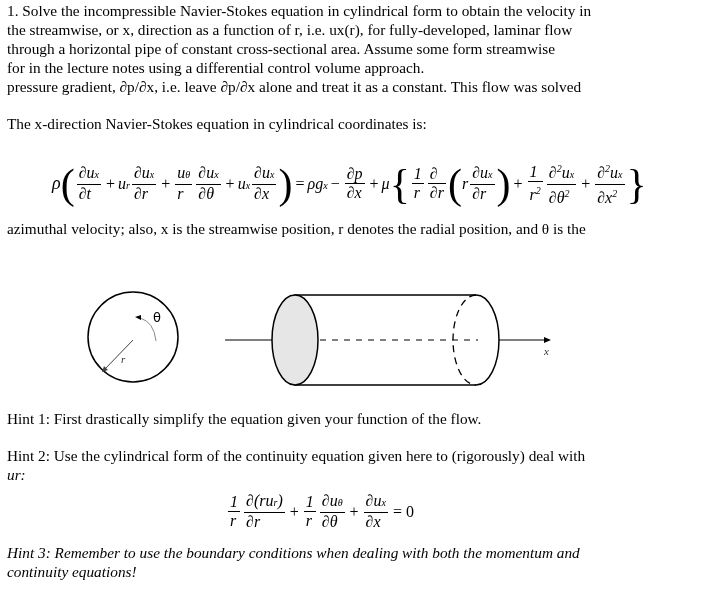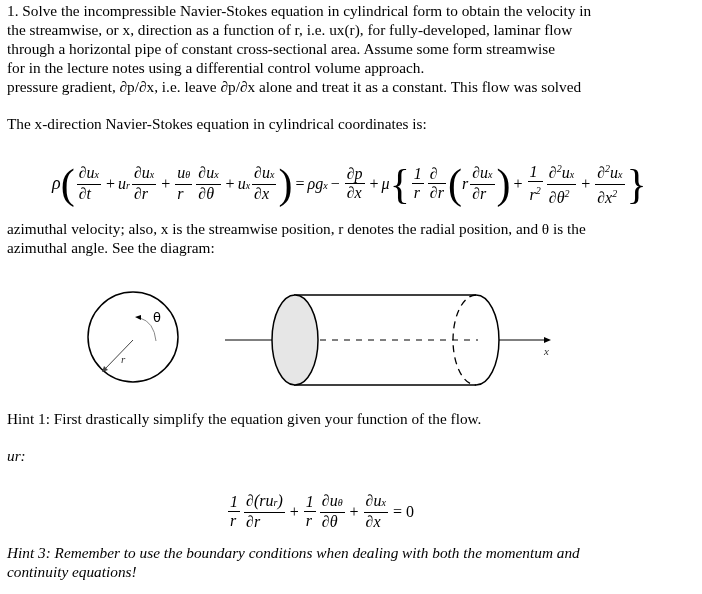--- a/index.html
+++ b/index.html
@@ -65,21 +65,20 @@
       <span class="num">∂<span class="sup">2</span>u<span class="s">x</span></span>
       <span class="den">∂θ<span class="sup">2</span></span>
     </span><span class="op">+</span><span class="frac">
       <span class="num">∂<span class="sup">2</span>u<span class="s">x</span></span>
       <span class="den">∂x<span class="sup">2</span></span>
     </span><span class="big">}</span>
 </div>
 
 <div class="para" style="top:219px;">
   <div>azimuthal velocity; also, x is the streamwise position, r denotes the radial position, and θ is the</div>
-  <div>azimuthal angle.  See the diagram:</div>
 </div>
 
 <svg width="702" height="594">
 
   <g>
     <circle cx="133" cy="337" r="45" fill="none" stroke="#000" stroke-width="1.5"></circle>
     <path d="M 156 341 Q 154 322 140 318" fill="none" stroke="#888" stroke-width="1"></path>
     <polygon points="135,317 141,315 141,320" fill="#000"></polygon>
     <line x1="133" y1="340" x2="104" y2="370" stroke="#444" stroke-width="1"></line>
     <polygon points="102,372 104,366 108,370" fill="#444"></polygon>
@@ -97,20 +96,21 @@
     <path d="M 476 295 A 23 45 0 0 1 476 385" fill="none" stroke="#000" stroke-width="1.5"></path>
     <line x1="499" y1="340" x2="548" y2="340" stroke="#000" stroke-width="1"></line>
     <polygon points="551,340 544,337 544,343" fill="#000"></polygon>
     <text x="544" y="355" font-size="11" font-style="italic" fill="#333" font-family="Liberation Serif, serif">x</text>
   </g>
 </svg>
 
 <div class="para" style="top:409px;">Hint 1: First drastically simplify the equation given your function of the flow.</div>
 
 <div class="para" style="top:446px;">
+  <div>Hint 2: Use the cylindrical form of the continuity equation given here to (rigorously) deal with</div>
   <div style="font-style:italic;">ur:</div>
 </div>
 
 <div class="eq" style="left:226px; top:484px; font-size:16px; white-space:nowrap;">
   <span class="frac">
       <span class="num">1</span>
       <span class="den">r</span>
     </span><span class="frac">
       <span class="num">∂(ru<span class="s">r</span>)</span>
       <span class="den">∂r</span>

